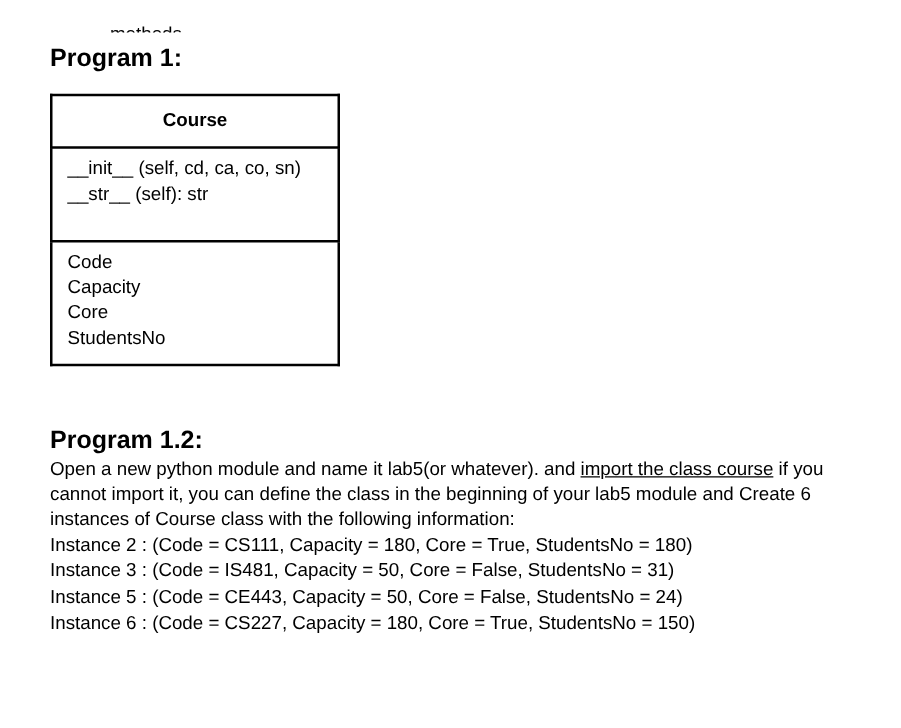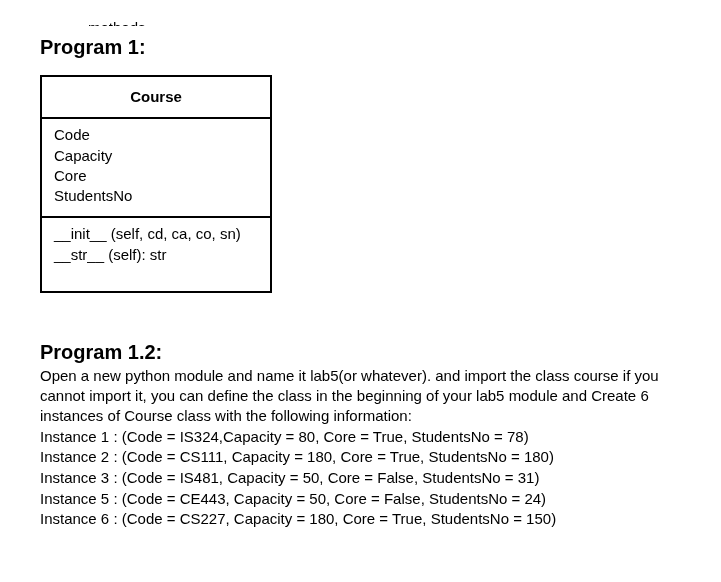--- a/index.html
+++ b/index.html
@@ -59,20 +59,21 @@
       line-height: 1.35;
       padding-bottom: 26px !important;
     }
     .section-gap {
       height: 10px;
     }
     .bold {
       font-weight: normal;
     }
     .underline {
+      text-decoration: underline;
     }
     .instance-line {
       line-height: 1.38;
     }
     .prog12-block {
       margin-top: 8px;
     }
   </style>
 </head>
 <body>
@@ -83,42 +84,41 @@
   <div class="para">
     <span class="heading">Program 1:</span>
   </div>
 
   <table class="uml-table">
     <tbody>
         <tr>
       <td class="uml-title-cell">Course</td>
     </tr>
     <tr>
+      <td class="uml-methods">
+        <div>__init__ (self, cd, ca, co, sn)</div>
+        <div>__str__ (self): str</div>
+      </td>
+    </tr>
+    <tr>
       <td class="uml-attrs">
         <div>Code</div>
         <div>Capacity</div>
         <div>Core</div>
         <div>StudentsNo</div>
-      </td>
-    </tr>
-    <tr>
-      <td class="uml-methods">
-        <div>__init__ (self, cd, ca, co, sn)</div>
-        <div>__str__ (self): str</div>
       </td>
     </tr>
   </tbody>
     </table>
 </div>
 
 <div class="section-gap"></div>
 
 <div class="prog12-block">
   <div class="heading">Program 1.2:</div>
   <div>
     <span>Open a new python module and name it </span><span class="bold">lab5(or whatever)</span><span>. and </span><span class="underline">import the class course</span><span> </span><span class="bold">if you cannot import it, you can define the class in the beginning of your lab5 module</span><span> and Create 6 instances of Course class with the following information:</span>
   </div>
-  <div class="instance-line">Instance 1 : (Code = IS324,Capacity = 80, Core = True, StudentsNo = 78)</div>
   <div class="instance-line">Instance 2 : (Code = CS111, Capacity = 180, Core = True, StudentsNo = 180)</div>
   <div class="instance-line">Instance 3 : (Code = IS481, Capacity = 50, Core = False, StudentsNo = 31)</div>
   <div class="instance-line">Instance 5 : (Code = CE443, Capacity = 50, Core = False, StudentsNo = 24)</div>
   <div class="instance-line">Instance 6 : (Code = CS227, Capacity = 180, Core = True, StudentsNo = 150)</div>
 </div>
 
 </body></html>

